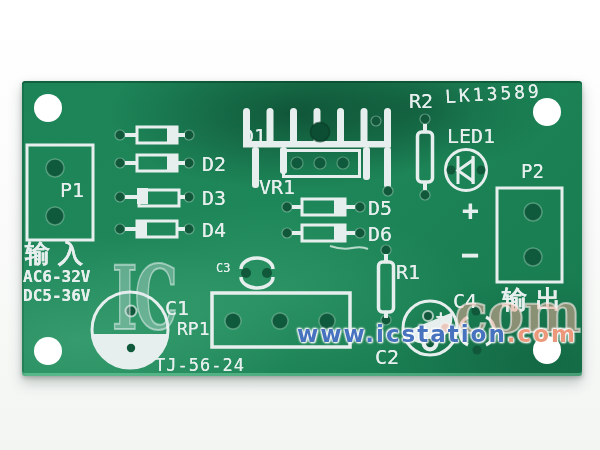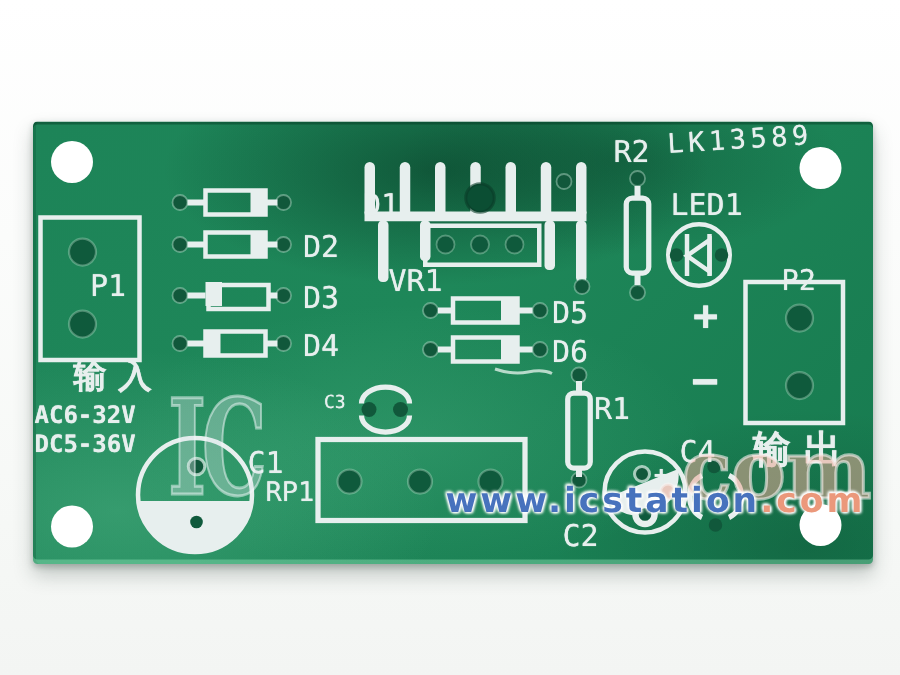--- a/index.html
+++ b/index.html
@@ -198,46 +198,47 @@
         <circle cx="430" cy="328" r="27"></circle>
         <path d="M403.7,322 A27,27 0 0 0 456.3,322 Z" fill="#e7efee" stroke="none" transform="rotate(-22 430 328)"></path>
         <circle cx="428" cy="316" r="5" fill="#11583b" stroke="rgba(230,245,238,.7)" stroke-width="2"></circle>
         <circle cx="430" cy="343" r="8.5" fill="#e7efee" stroke="none"></circle>
         <circle cx="430" cy="343" r="4.2" fill="#0f5a3c" stroke="none"></circle>
       </g>
     </g>
   </svg>
 
   <div class="lb" style="left:60px;top:180px;font-size:20px;">P1</div>
-  <div class="lb cjk" style="left:25px;top:241px;font-size:22px;letter-spacing:8px;margin-left:24px;">输入</div>
+  <div class="lb cjk" style="left:25px;top:241px;font-size:25px;letter-spacing:8px;">输入</div>
   <div class="lb" style="left:23px;top:269px;font-size:16px;font-weight:bold;">AC6-32V</div>
   <div class="lb" style="left:23px;top:288px;font-size:16px;font-weight:bold;">DC5-36V</div>
 
   <div class="lb" style="left:202px;top:126px;font-size:20px;margin-left:40px;">D1</div>
   <div class="lb" style="left:202px;top:154px;font-size:20px;">D2</div>
   <div class="lb" style="left:202px;top:188px;font-size:20px;">D3</div>
   <div class="lb" style="left:202px;top:220px;font-size:20px;">D4</div>
   <div class="lb" style="left:368px;top:198px;font-size:20px;">D5</div>
   <div class="lb" style="left:368px;top:224px;font-size:20px;">D6</div>
 
   <div class="lb" style="left:259px;top:177px;font-size:20px;">VR1</div>
   <div class="lb" style="left:409px;top:91px;font-size:20px;">R2</div>
   <div class="lb" style="left:445px;top:85px;font-size:18px;letter-spacing:3px;transform:rotate(-3.5deg);">LK13589</div>
   <div class="lb" style="left:447px;top:126px;font-size:20px;">LED1</div>
 
-  <div class="lb" style="left:521px;top:162px;font-size:19px;margin-top:16px;">P2</div>
+  <div class="lb" style="left:521px;top:162px;font-size:19px;">P2</div>
   <div class="lb" style="left:462px;top:197px;font-size:28px;font-weight:bold;">+</div>
   <div class="lb" style="left:461px;top:240px;font-size:30px;font-weight:bold;">−</div>
   <div class="lb cjk" style="left:502px;top:287px;font-size:25px;letter-spacing:9px;text-align:center;">输出</div>
 
   <div class="lb" style="left:216px;top:262px;font-size:12px;">C3</div>
   <div class="lb" style="left:396px;top:262px;font-size:20px;text-align:right;">R1</div>
   <div class="lb" style="left:165px;top:298px;font-size:20px;">C1</div>
   <div class="lb" style="left:177px;top:320px;font-size:18px;">RP1</div>
   <div class="lb" style="left:375px;top:347px;font-size:20px;">C2</div>
   <div class="lb" style="left:436px;top:309px;font-size:16px;font-weight:bold;">+</div>
   <div class="lb" style="left:453px;top:291px;font-size:20px;">C4</div>
+  <div class="lb" style="left:155px;top:357px;font-size:17px;letter-spacing:1px;">TJ-56-24</div>
 
   <div class="wm" id="wm-ic">IC</div>
   <div class="wm" id="wm-suffix">.com</div>
   <div class="wm" id="wm-url"><span class="u1">www.icstation</span><span class="u2">.com</span></div>
 
 </div>
 
 </body></html>

